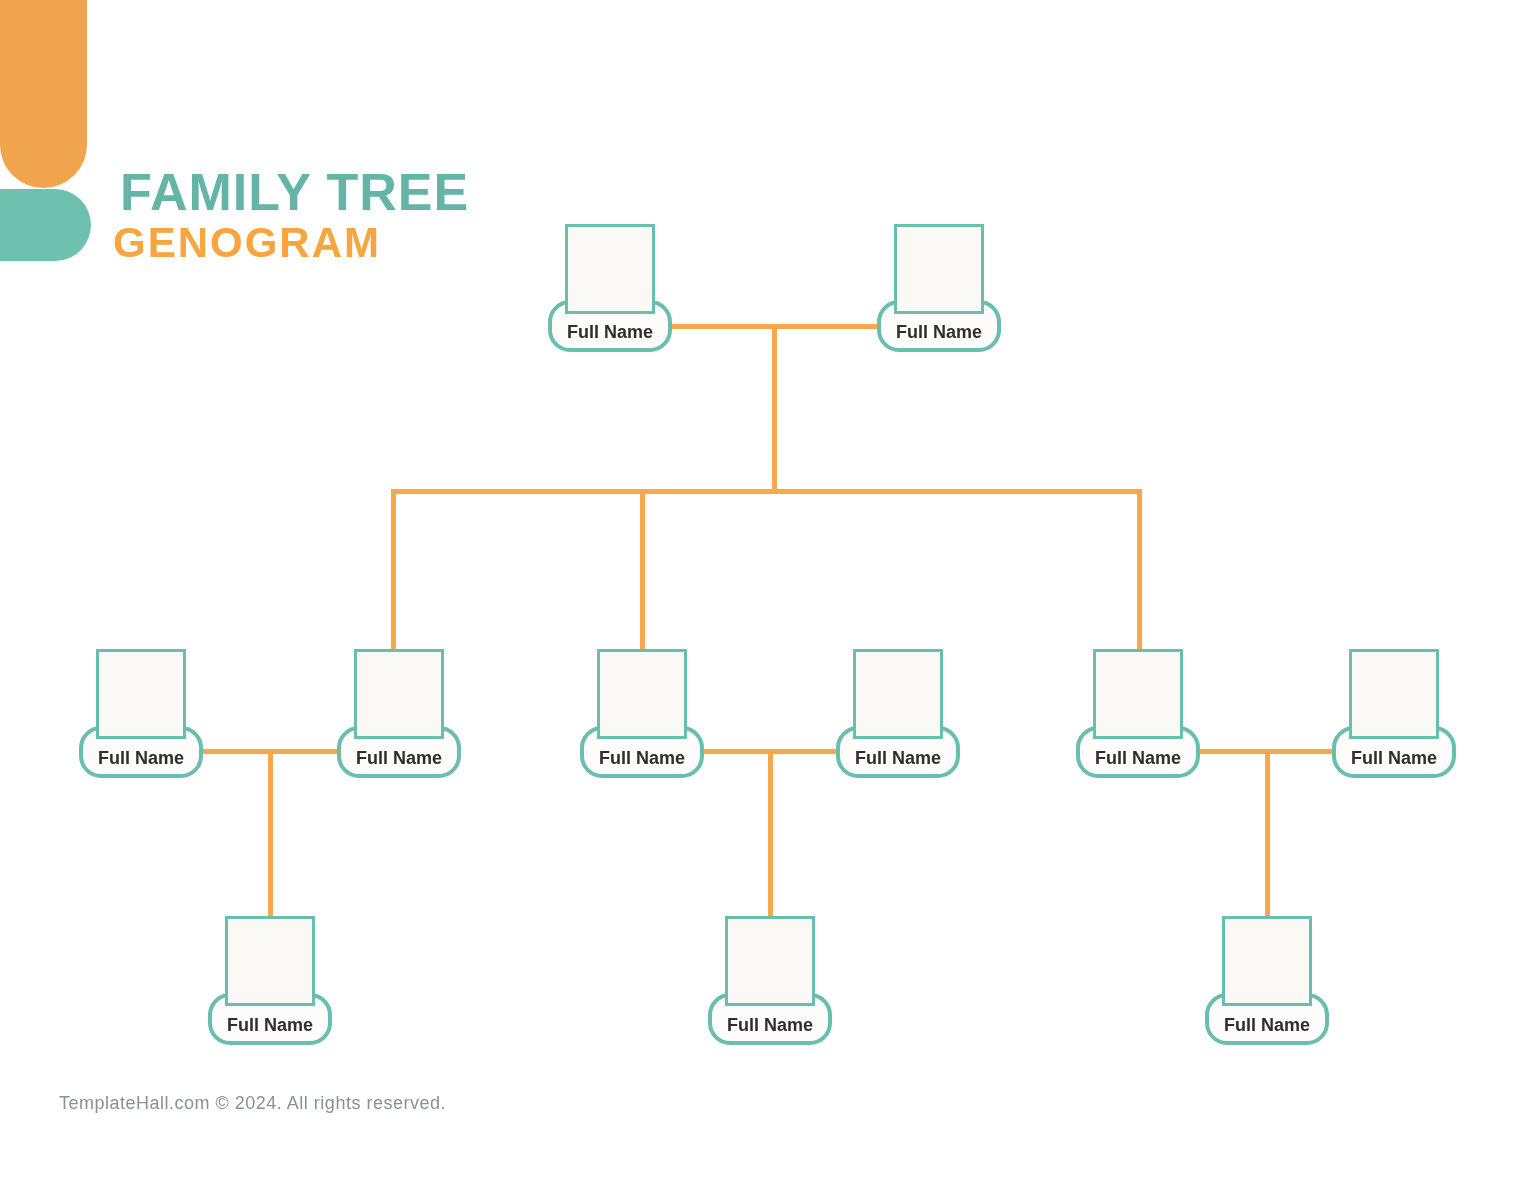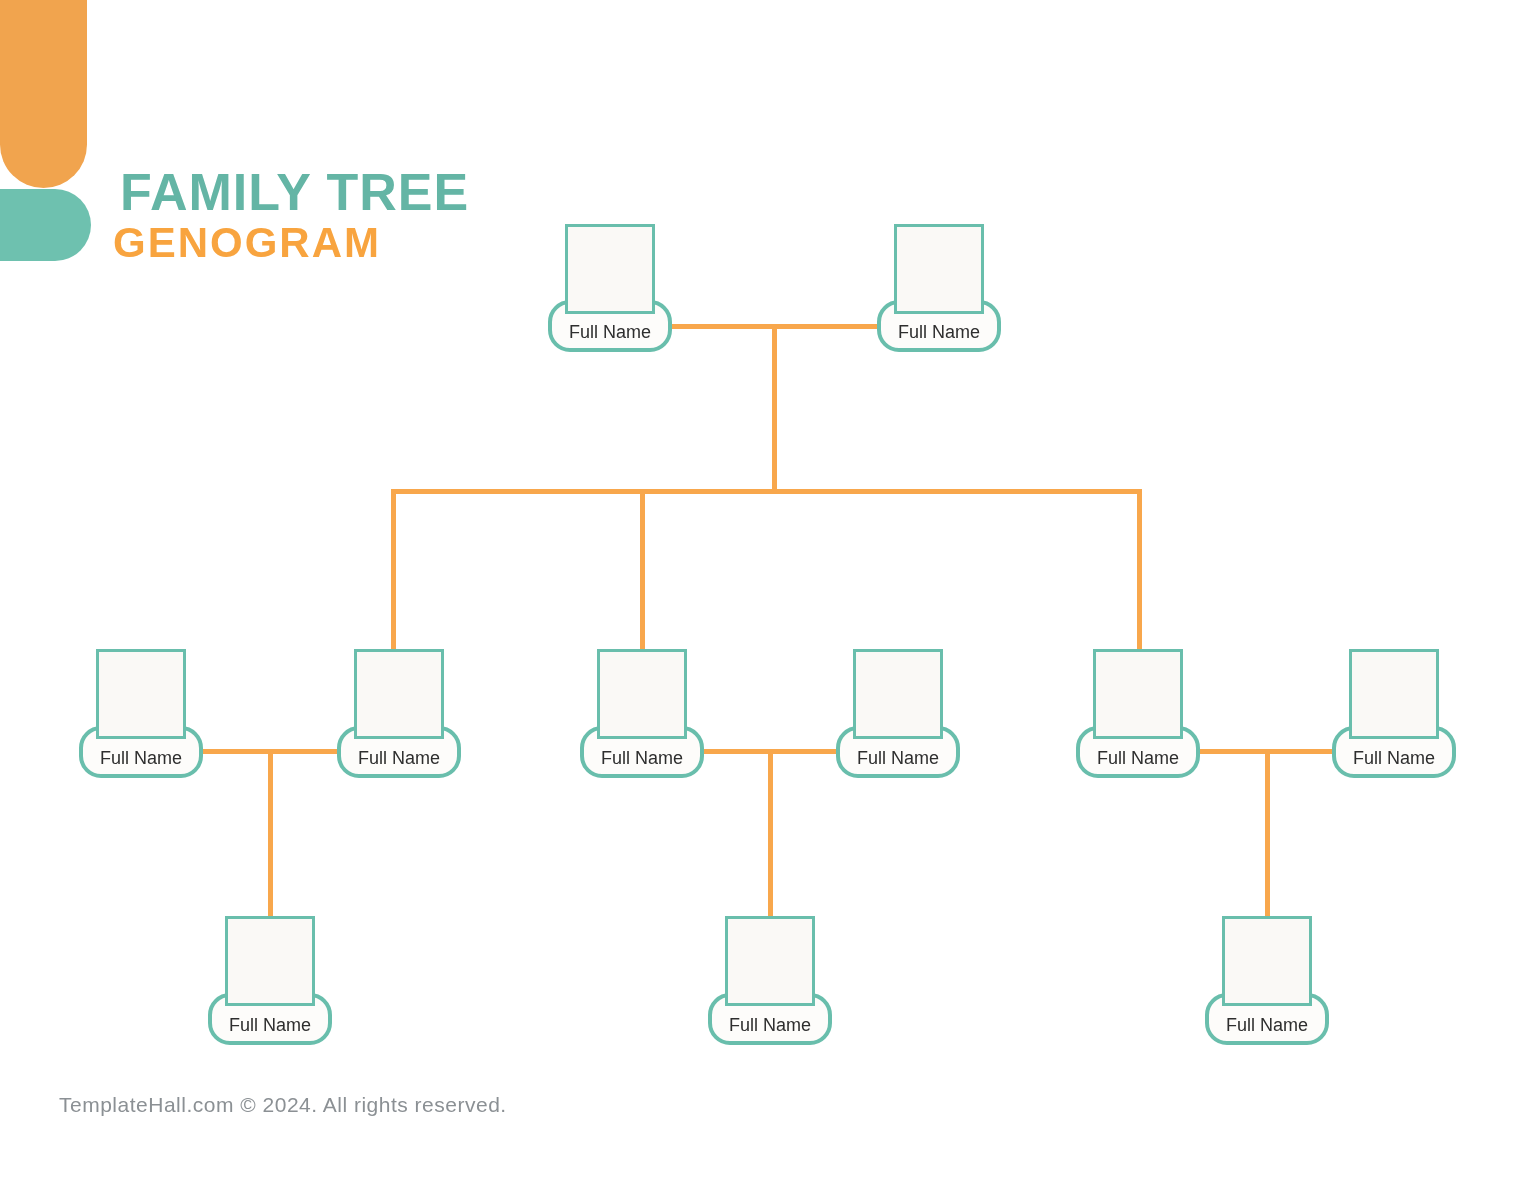--- a/index.html
+++ b/index.html
@@ -32,21 +32,21 @@
   .subtitle{
     position:absolute;left:113px;top:222px;
     font-size:42px;font-weight:bold;letter-spacing:2px;line-height:1;
     color:var(--accent-orange);
   }
   
   .diagram-layer{position:absolute;left:0;top:0;width:100%;height:100%;}
   .edge{position:absolute;background:var(--line-orange);z-index:0;}
   .edge.h{height:5px;}
   .edge.v{width:5px;}
-  .person{position:absolute;width:124px;z-index:2;}
+  .person{position:absolute;width:124px;z-index:2;font-weight:bold;}
   .photo{
     position:absolute;left:17px;top:0;width:90px;height:90px;
     box-sizing:border-box;
     background:var(--node-fill);
     border:3px solid var(--border-teal);
     z-index:2;
   }
   .name-label{
     position:absolute;left:0;width:124px;height:52px;
     box-sizing:border-box;
@@ -55,21 +55,21 @@
     border-radius:22px;
     z-index:1;
     display:flex;align-items:center;justify-content:center;
     padding-top:12px;
     font-size:18px;color:var(--text-dark);
     white-space:nowrap;
   }
   
   .footer{
     position:absolute;left:59px;top:1093px;
-    font-size:21px;letter-spacing:0.5px;
+    font-size:18px;letter-spacing:0.5px;
     color:var(--footer-gray);
   }
 </style>
 </head>
 <body>
 
 <div class="page">
 
   <div class="decor-orange"></div>
   <div class="decor-teal"></div>

